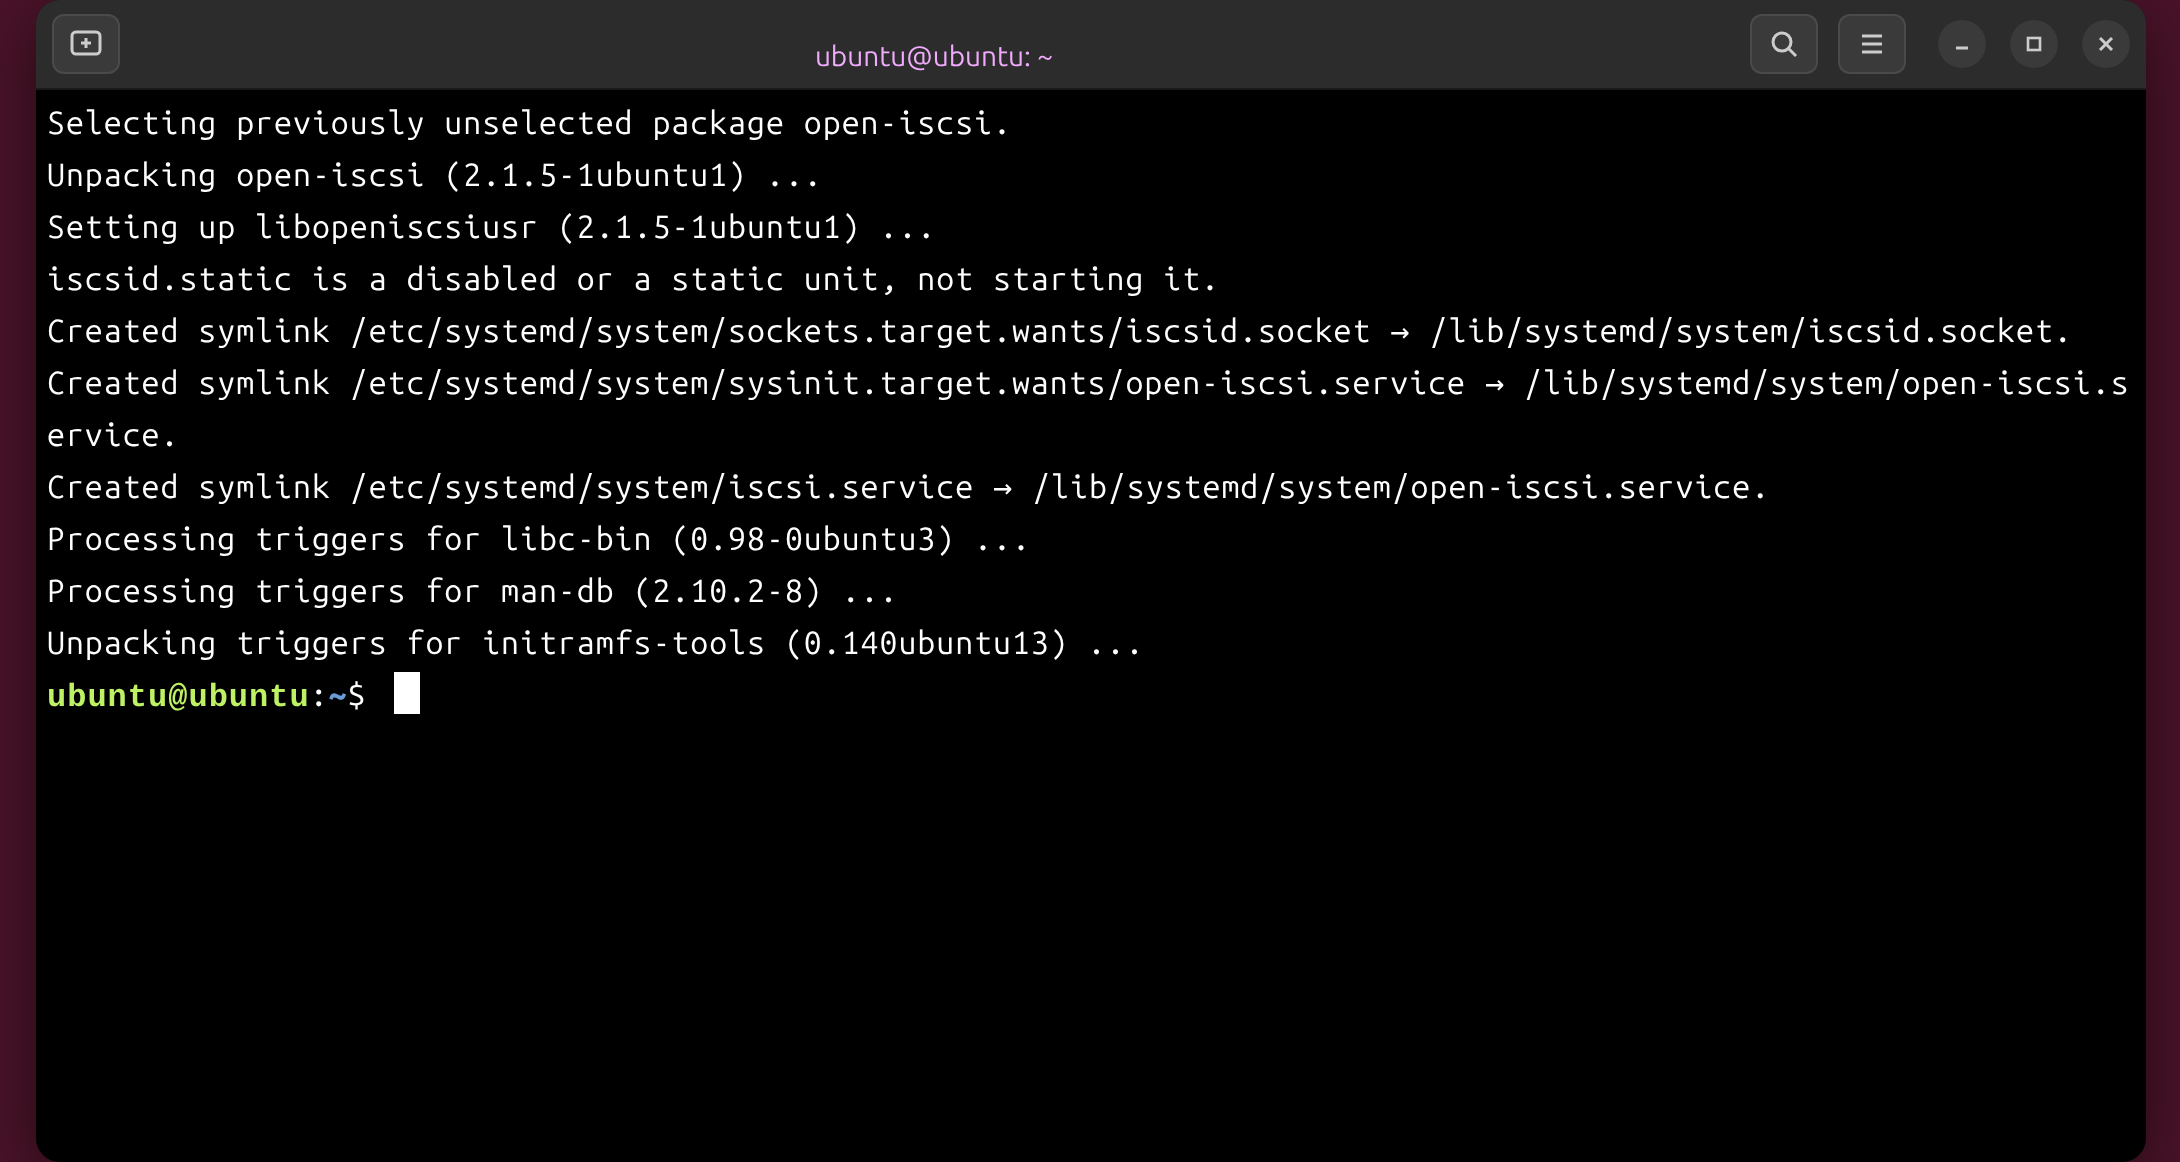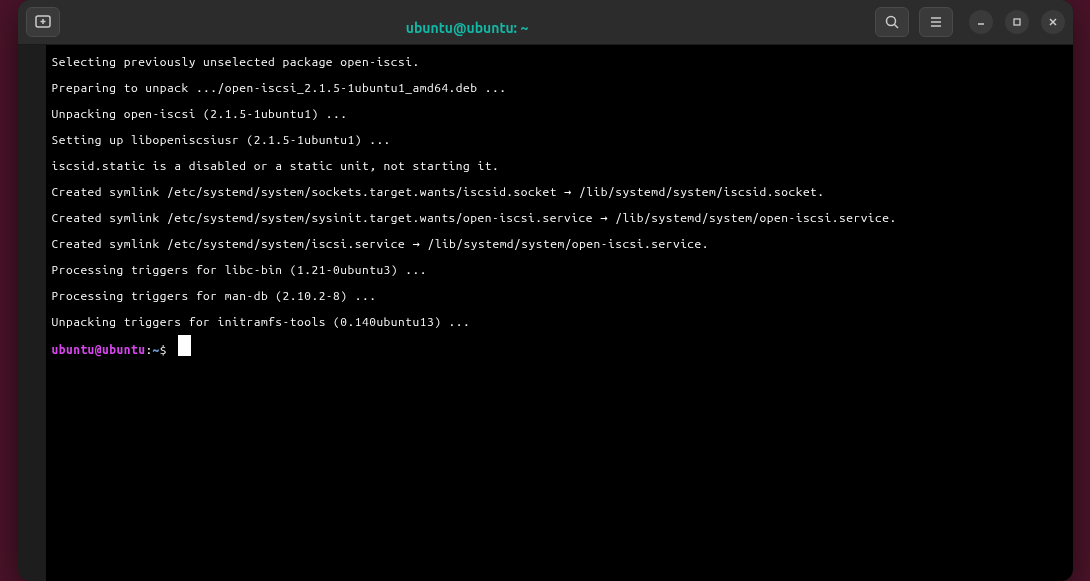--- a/index.html
+++ b/index.html
@@ -47,23 +47,23 @@
       border: 1px solid #4a4a4a;
       border-radius: 6px;
       display: flex;
       align-items: center;
       justify-content: center;
       cursor: pointer;
     }
     .titlebar-title {
       flex: 1;
       text-align: center;
-      color: #14b8a6;
+      color: #f0abfc;
       font-size: 14px;
-      font-weight: bold;
+      font-weight: normal;
       margin-top: 12px;
     }
     .titlebar-right {
       display: flex;
       align-items: center;
       gap: 10px;
     }
     .titlebar-square-btn {
       width: 34px;
       height: 30px;
@@ -88,34 +88,34 @@
       display: flex;
       align-items: center;
       justify-content: center;
       cursor: pointer;
     }
     .terminal-body {
       flex: 1;
       background: #000000;
       padding: 4px 6px;
       font-family: 'Ubuntu Mono', 'DejaVu Sans Mono', monospace;
-      font-size: 12px;
+      font-size: 16px;
       line-height: 26px;
       color: #ffffff;
       overflow: hidden;
       letter-spacing: 0.5px;
-      margin-left: 28px;
     }
     .term-line {
       white-space: pre-wrap;
       word-break: break-all;
     }
     .prompt-user {
-      color: #d946ef;
+      color: #bef264;
       font-weight: bold;
+      font-family: Liberation Mono, monospace;
     }
     .prompt-colon {
       color: #ffffff;
     }
     .prompt-path {
       color: #6b9dd6;
       font-weight: bold;
     }
     .prompt-dollar {
       color: #ffffff;
@@ -176,25 +176,24 @@
           <svg width="10" height="10" viewBox="0 0 10 10">
             <line x1="2" y1="2" x2="8" y2="8" stroke="#cccccc" stroke-width="1.5"></line>
             <line x1="8" y1="2" x2="2" y2="8" stroke="#cccccc" stroke-width="1.5"></line>
           </svg>
         </div>
       </div>
     </div>
   </div>
   <div class="terminal-body">
     <div class="term-line">Selecting previously unselected package open-iscsi.</div>
-    <div class="term-line">Preparing to unpack .../open-iscsi_2.1.5-1ubuntu1_amd64.deb ...</div>
     <div class="term-line">Unpacking open-iscsi (2.1.5-1ubuntu1) ...</div>
     <div class="term-line">Setting up libopeniscsiusr (2.1.5-1ubuntu1) ...</div>
     <div class="term-line">iscsid.static is a disabled or a static unit, not starting it.</div>
     <div class="term-line">Created symlink /etc/systemd/system/sockets.target.wants/iscsid.socket → /lib/systemd/system/iscsid.socket.</div>
     <div class="term-line">Created symlink /etc/systemd/system/sysinit.target.wants/open-iscsi.service → /lib/systemd/system/open-iscsi.service.</div>
     <div class="term-line">Created symlink /etc/systemd/system/iscsi.service → /lib/systemd/system/open-iscsi.service.</div>
-    <div class="term-line">Processing triggers for libc-bin (1.21-0ubuntu3) ...</div>
+    <div class="term-line">Processing triggers for libc-bin (0.98-0ubuntu3) ...</div>
     <div class="term-line">Processing triggers for man-db (2.10.2-8) ...</div>
     <div class="term-line">Unpacking triggers for initramfs-tools (0.140ubuntu13) ...</div>
     <div class="term-line"><span class="prompt-user">ubuntu@ubuntu</span><span class="prompt-colon">:</span><span class="prompt-path">~</span><span class="prompt-dollar">$ </span><span class="cursor"></span></div>
   </div>
 </div>
 
 </body></html>

